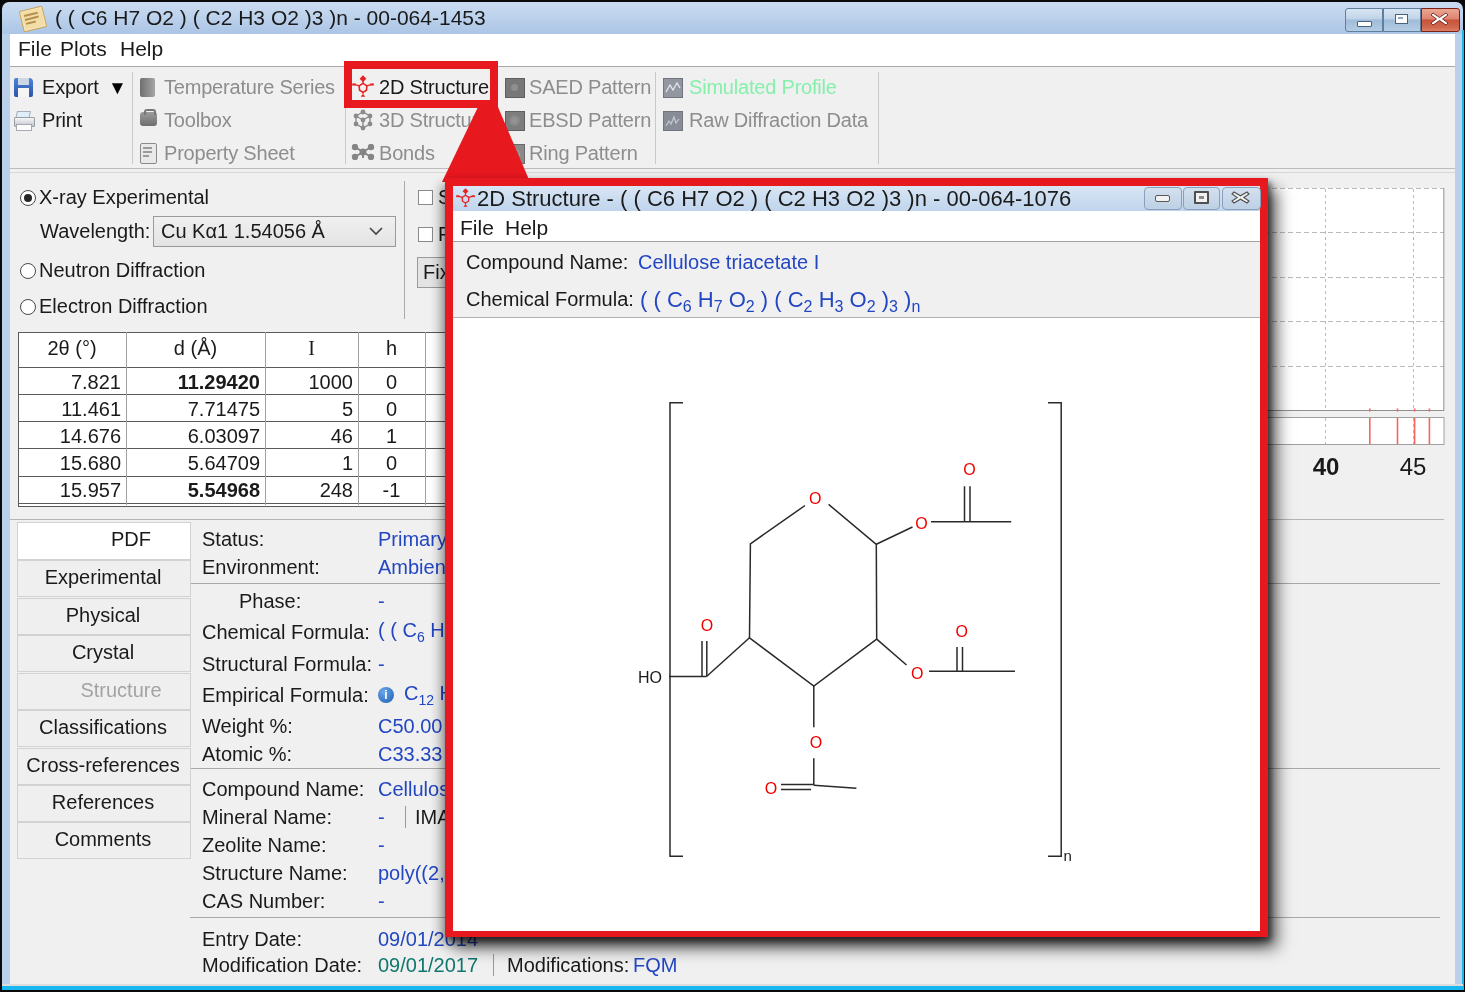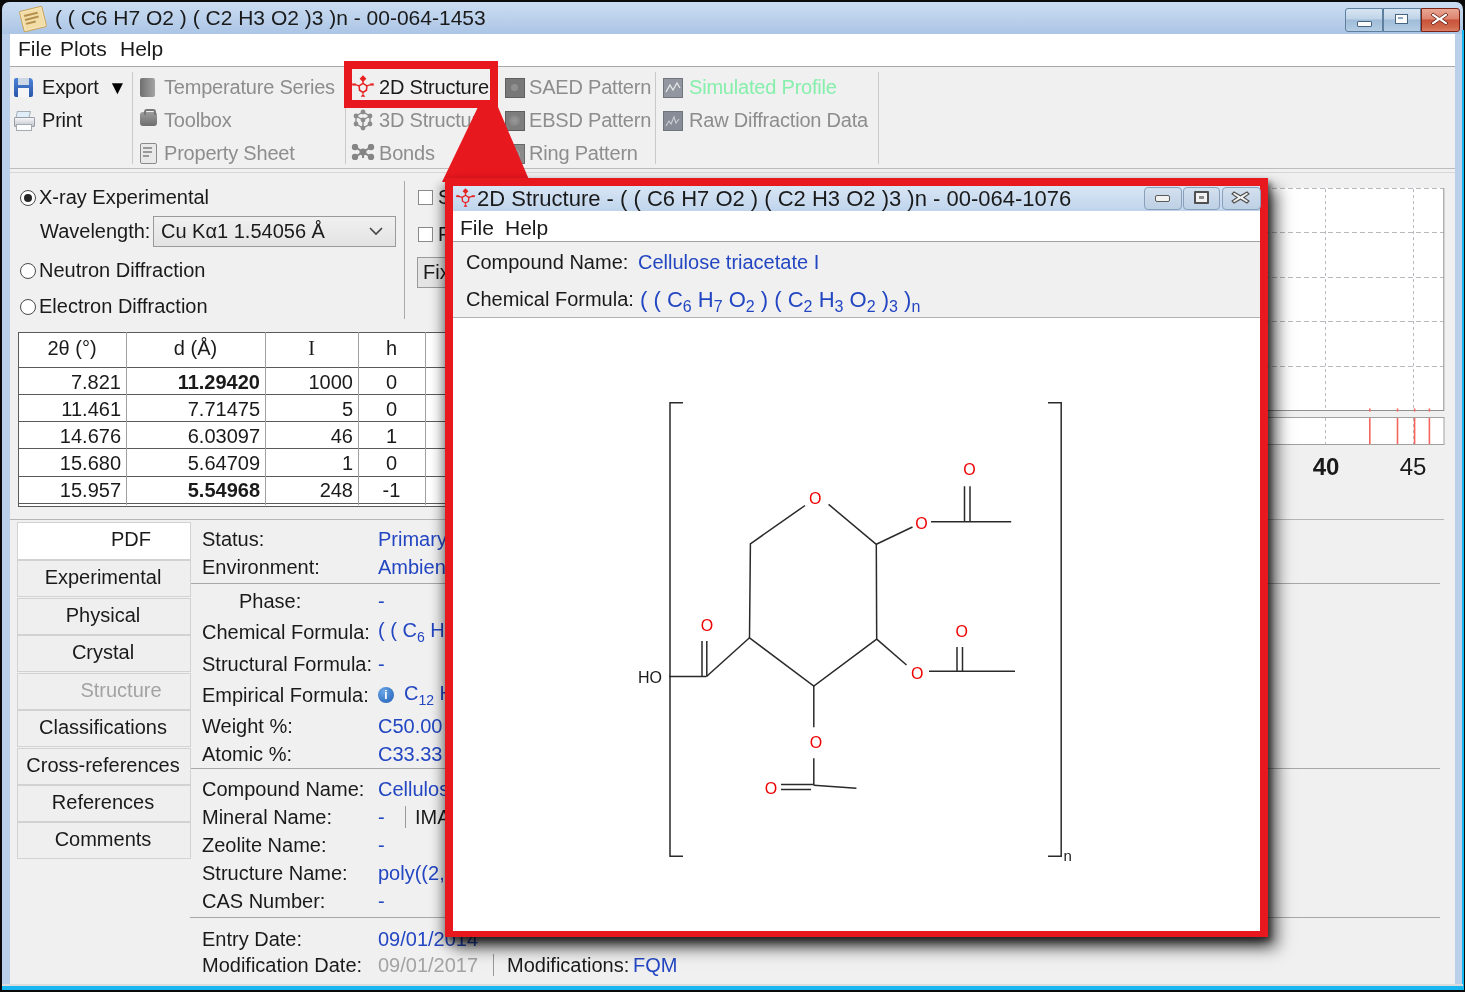--- a/index.html
+++ b/index.html
@@ -264,21 +264,21 @@
 <div class="txt" style="left:415px;top:806px;font-size:20px;">IMA No.:</div>
 <div class="txt" style="left:202px;top:834px;font-size:20px;">Zeolite Name:</div>
 <div class="txt" style="left:378px;top:834px;font-size:20px;color:#2346c2;">-</div>
 <div class="txt" style="left:202px;top:862px;font-size:20px;">Structure Name:</div>
 <div class="txt" style="left:378px;top:862px;font-size:20px;color:#2346c2;">poly((2,3,6-tri-O-acetyl)</div>
 <div class="txt" style="left:202px;top:890px;font-size:20px;">CAS Number:</div>
 <div class="txt" style="left:378px;top:890px;font-size:20px;color:#2346c2;">-</div>
 <div class="txt" style="left:202px;top:928px;font-size:20px;">Entry Date:</div>
 <div class="txt" style="left:378px;top:928px;font-size:20px;color:#2346c2;">09/01/2014</div>
 <div class="txt" style="left:202px;top:954px;font-size:20px;">Modification Date:</div>
-<div class="txt" style="left:378px;top:954px;font-size:20px;color:#a3a3a3;">09/01/2017</div>
+<div class="txt" style="left:378px;top:954px;font-size:20px;color:#0f766e;">09/01/2017</div>
 <div class="abs" style="left:493px;top:954px;width:1px;height:22px;background:#9a9a9a;"></div>
 <div class="txt" style="left:507px;top:954px;font-size:20px;">Modifications:</div>
 <div class="txt" style="left:633px;top:954px;font-size:20px;color:#2346c2;">FQM</div>
 
 <div class="abs" style="left:344px;top:61px;width:154px;height:47px;border:8px solid #e8181f;box-sizing:border-box;"></div>
 <svg class="abs" style="left:430px;top:100px;" width="110" height="90" viewBox="0 0 110 90">
   <polygon points="48,7 68,7 100,82 12,82" fill="#e8181f"></polygon>
 </svg>
 
 <div class="abs" style="left:445px;top:178px;width:823px;height:759px;border:8px solid #e8181f;border-bottom-width:6px;box-sizing:border-box;background:#ffffff;box-shadow:3px 4px 6px rgba(0,0,0,0.5), 9px 11px 15px rgba(0,0,0,0.62), -5px 7px 10px rgba(0,0,0,0.3);">

